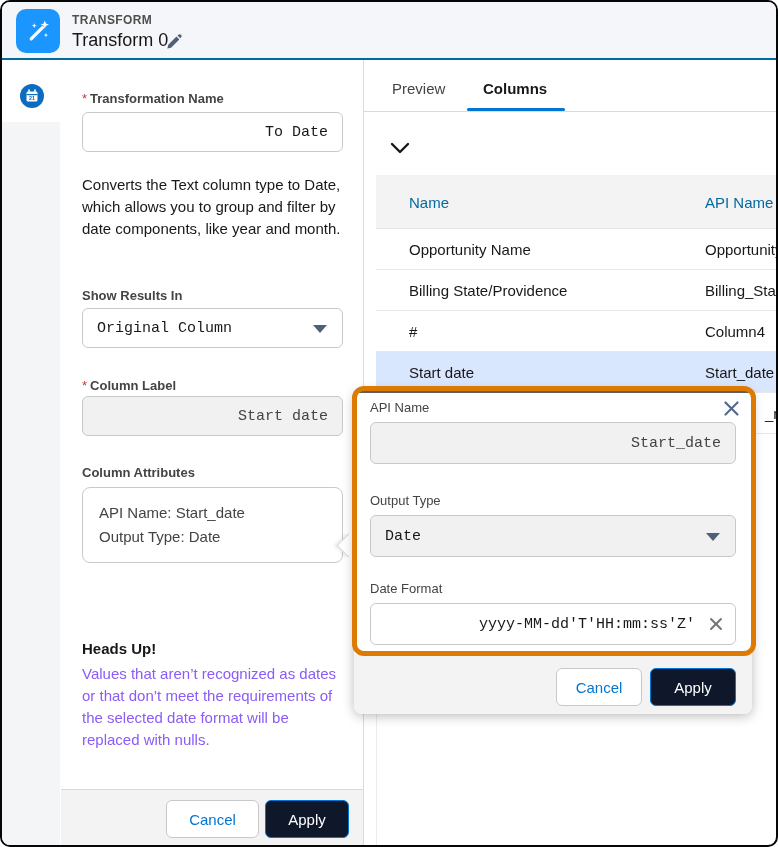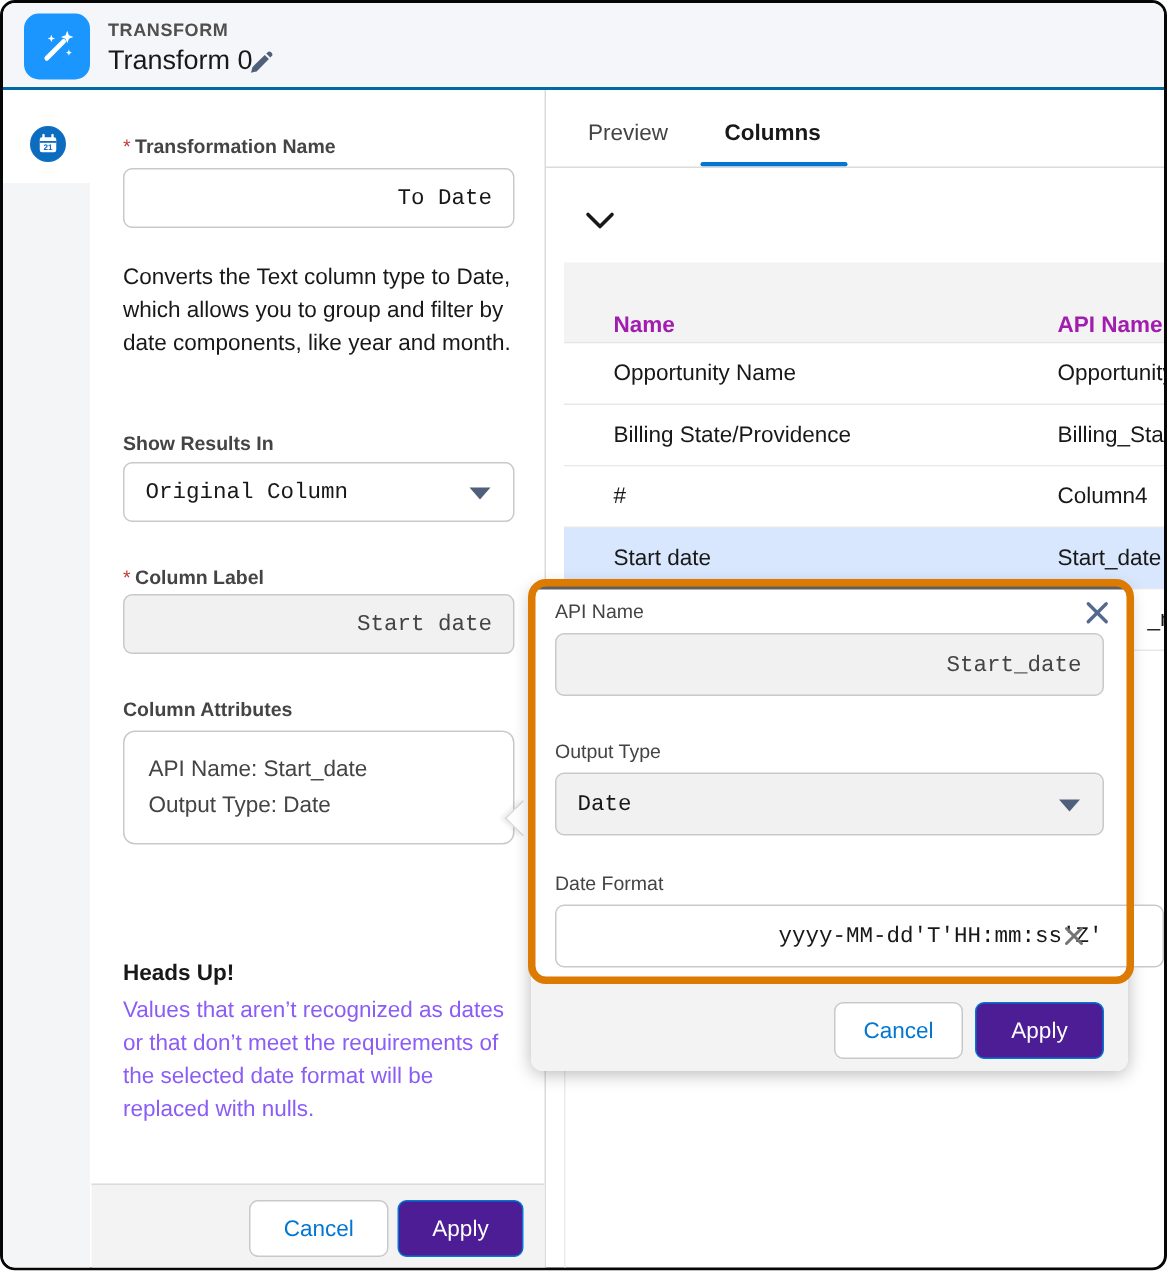--- a/index.html
+++ b/index.html
@@ -23,36 +23,36 @@
   .input{height:40px;width:261px;}
   .input:disabled, .input.disabled{background:#f1f1f1;color:#444;}
   .select{height:40px;width:261px;display:flex;align-items:center;position:relative;cursor:pointer;}
   .tri{position:absolute;right:15px;top:50%;margin-top:-3px;width:0;height:0;
        border-left:7px solid transparent;border-right:7px solid transparent;border-top:8px solid #50607b;}
   .para{font-size:15px;line-height:22px;color:#181818;}
   .attrbox{box-sizing:border-box;width:261px;border:1px solid #c9c9c9;border-radius:8px;background:#fff;
            padding:13px 16px;font-size:15px;line-height:24px;color:#444;}
   .btn{box-sizing:border-box;height:38px;border-radius:6px;font-size:15px;display:flex;align-items:center;justify-content:center;cursor:pointer;font-family:"Liberation Sans", sans-serif;}
   .btn-neutral{background:#fff;border:1px solid #c9c9c9;color:#0176d3;}
-  .btn-brand{background:#4c1d95;border:1px solid #0176d3;color:#fff;}
+  .btn-brand{background:#0f172a;border:1px solid #0176d3;color:#fff;}
   .lfooter{position:absolute;left:59px;top:787px;width:302px;height:58px;background:#f3f3f3;border-top:1px solid #dddbda;box-sizing:border-box;}
   
   .tab{position:absolute;top:78px;font-size:15px;cursor:pointer;}
   .tab.inactive{color:#444;}
   .tab.active{color:#181818;font-weight:bold;}
   .tab-underline{position:absolute;left:465px;top:106px;width:98px;height:3px;background:#0176d3;border-radius:2px;}
   .tabs-divider{position:absolute;left:362px;top:109px;width:416px;height:1px;background:#dddbda;}
   .summary{position:absolute;left:420px;top:136px;font-size:15.5px;color:#181818;}
   .tbl-left-border{position:absolute;left:374px;top:173px;width:1px;height:674px;background:#ececec;}
   .thead{position:absolute;left:374px;top:173px;width:404px;height:54px;background:#f3f3f3;border-bottom:1px solid #e5e5e5;box-sizing:border-box;overflow:hidden;}
   .trow{position:absolute;left:374px;width:404px;height:41px;background:#fff;border-bottom:1px solid #e8e8e8;box-sizing:border-box;overflow:hidden;cursor:pointer;}
   .trow.selected{background:#d8e6fe;}
   .cell-name{position:absolute;left:33px;top:50%;transform:translateY(-50%);font-size:15px;color:#181818;white-space:nowrap;}
   .cell-api{position:absolute;left:329px;top:50%;transform:translateY(-50%);font-size:15px;color:#181818;white-space:nowrap;}
-  .th{font-weight:bold;color:#a21caf;margin-top:15px;}
+  .th{font-weight:normal;color:#0369a1;}
   
   .nubbin{position:absolute;left:338px;top:535px;width:16px;height:16px;background:#fff;transform:rotate(45deg);
           border-left:1px solid #d8d8d8;border-bottom:1px solid #d8d8d8;box-shadow:-2px 2px 3px rgba(0,0,0,.08);z-index:19;}
   .popover{position:absolute;left:352px;top:388px;width:398px;height:324px;background:#fff;border-radius:8px;
            box-shadow:0 2px 12px rgba(0,0,0,.28);z-index:20;}
   .popover-topline{position:absolute;left:0;top:0;width:100%;height:3px;background:#5f5f5f;border-radius:8px 8px 0 0;}
   .pop-label{position:absolute;left:16px;font-size:13px;color:#444;}
   .pop-field{position:absolute;left:16px;width:366px;height:42px;}
   .pfooter{position:absolute;left:0;top:264px;width:100%;height:60px;background:#f3f3f3;border-radius:0 0 8px 8px;}
   .ring{position:absolute;left:350px;top:384px;width:404px;height:270px;border:5px solid #dd7a01;border-radius:12px;z-index:22;pointer-events:none;box-sizing:border-box;}
@@ -176,21 +176,21 @@
     <input class="input pop-field disabled" style="top: 32px;" disabled="" value="Start_date">
 
     <div class="pop-label" style="top:103px;">Output Type</div>
     <div class="select pop-field" style="top:125px;background:#f1f1f1;">
       <span>Date</span>
       <span class="tri"></span>
     </div>
 
     <div class="pop-label" style="top:191px;">Date Format</div>
     <div class="pop-field" style="top:213px;">
-      <input class="input" style="width: 406px; height: 42px; padding-right: 40px; padding-left: 37px;" value="yyyy-MM-dd'T'HH:mm:ss'Z'">
+      <input class="input" style="width: 366px; height: 42px; padding-right: 40px; padding-left: 37px;" value="yyyy-MM-dd'T'HH:mm:ss'Z'">
       <span class="clearx">
         <svg width="14" height="14" viewBox="0 0 14 14">
           <line x1="2" y1="2" x2="12" y2="12" stroke="#747474" stroke-width="2" stroke-linecap="round"></line>
           <line x1="12" y1="2" x2="2" y2="12" stroke="#747474" stroke-width="2" stroke-linecap="round"></line>
         </svg>
       </span>
     </div>
 
     <div class="pfooter"></div>
     <div class="btn btn-neutral abs" style="left:202px;top:278px;width:86px;">Cancel</div>

